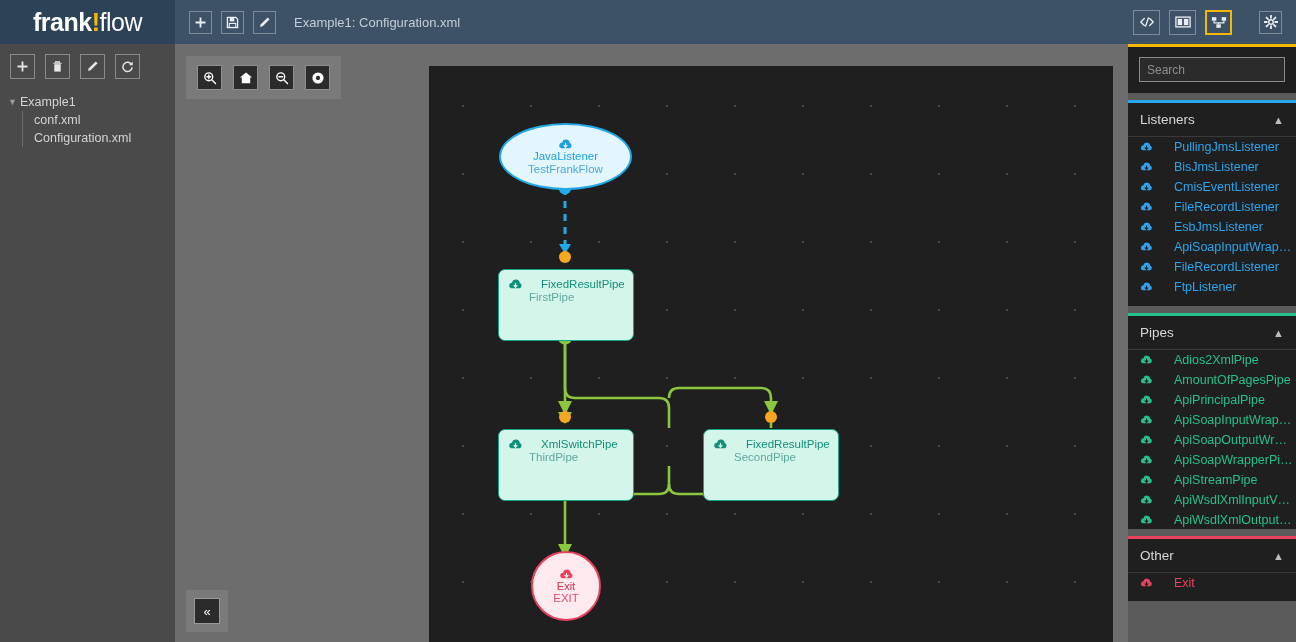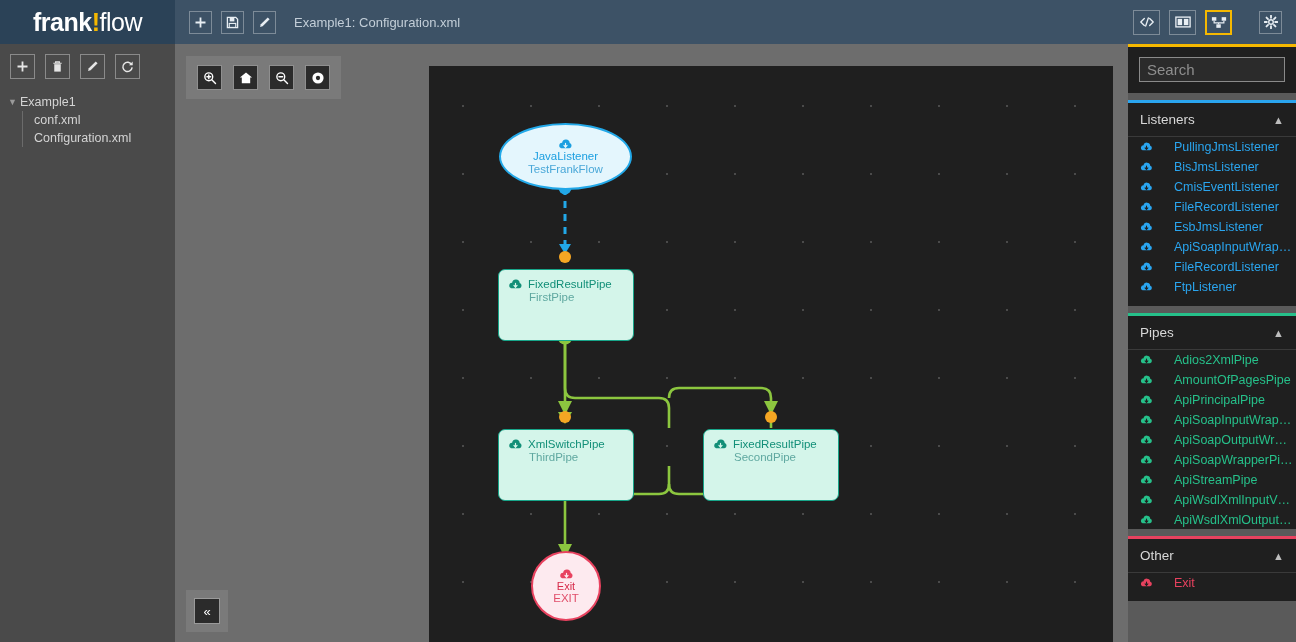--- a/index.html
+++ b/index.html
@@ -90,40 +90,40 @@
   .node-ellipse {
     background: #e4f6fd; border: 2px solid #22a8e8; border-radius: 50%;
     width: 100%; height: 100%;
     display: flex; flex-direction: column; align-items: center; justify-content: center;
   }
   .node-circle {
     background: #fdeaef; border: 2px solid #e8425f; border-radius: 50%;
     width: 100%; height: 100%;
     display: flex; flex-direction: column; align-items: center; justify-content: center;
   }
-  .node-head { display: flex; align-items: center; gap: 5px; }
+  .node-head { display: flex; align-items: center; gap: 18px; }
   .node-type { font-size: 11.5px; font-weight: normal; }
   .node-name { font-size: 11.5px; }
   .teal .node-type { color: #128f78; }
   .teal .node-name { color: #5fa8a0; margin-left: 21px; margin-top: 1px; }
   .blue .node-type { color: #1b9fe0; }
   .blue .node-name { color: #4aa8d8; margin-top: 1px; }
   .red .node-type { color: #d62b4a; font-size: 11px; }
   .red .node-name { color: #e04f6a; font-size: 11.5px; }
 
   
   .rightpanel {
     position: absolute; right: 0; top: 44px; width: 168px; bottom: 0;
     background: #5a5a5a;
   }
   .accent { height: 3px; width: 100%; }
   .search-wrap { background: #1f1f1f; padding: 10px 11px 11px 11px; }
   .search-input {
     width: 100%; height: 25px; background: #2b2b2b; border: 1px solid #8a8a8a;
-    color: #cfcfcf; font-size: 15px; padding: 0 7px;
+    color: #cfcfcf; font-size: 12px; padding: 0 7px;
     font-family: "Liberation Sans", sans-serif;
   }
   .search-input::placeholder { color: #8e8e8e; }
   .sect { margin-top: 7px; }
   .sect-head {
     background: #1f1f1f; color: #d8d8d8; font-size: 13.5px;
     padding: 9px 12px; display: flex; align-items: center; cursor: pointer;
   }
   .sect-head .chev { margin-left: auto; font-size: 11px; color: #bdbdbd; }
   .sect-list {

